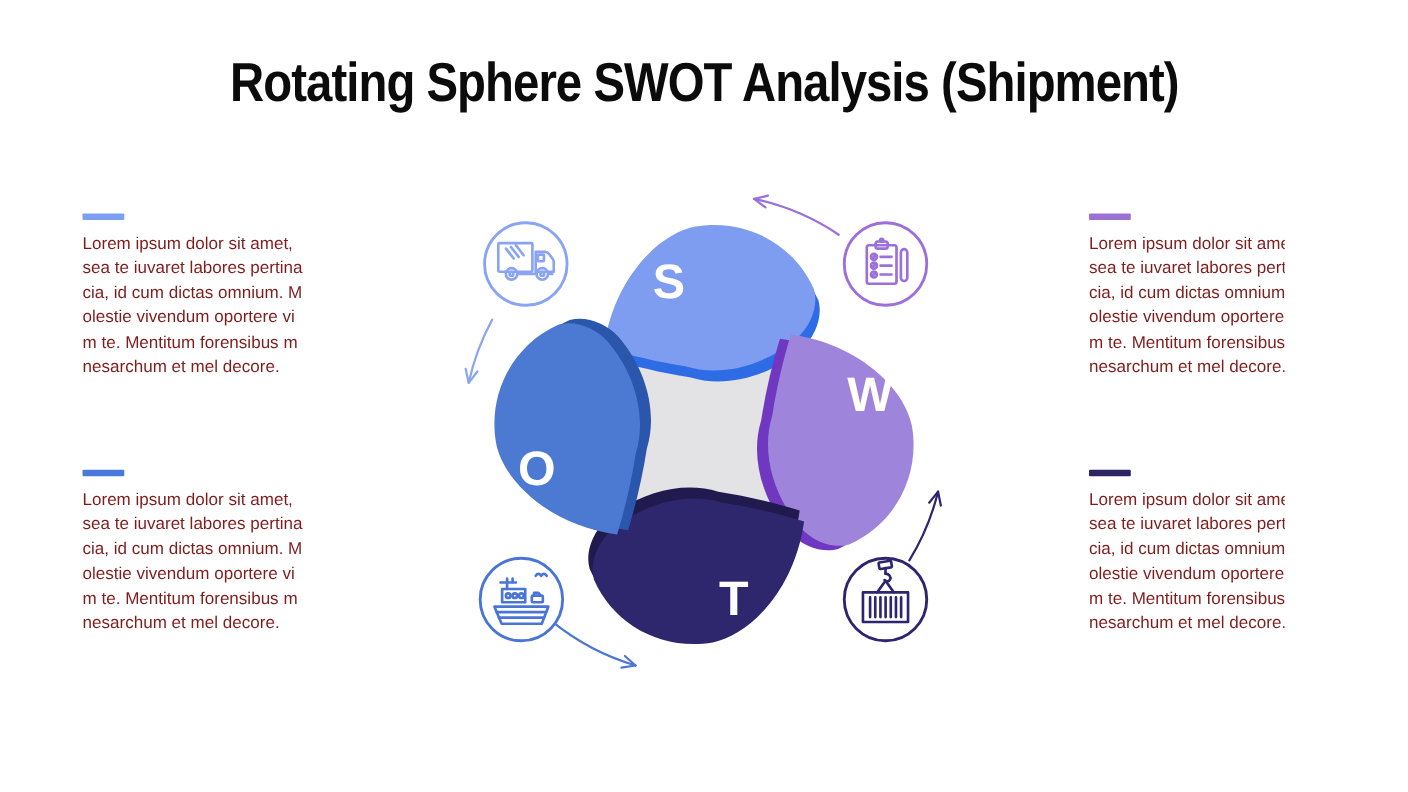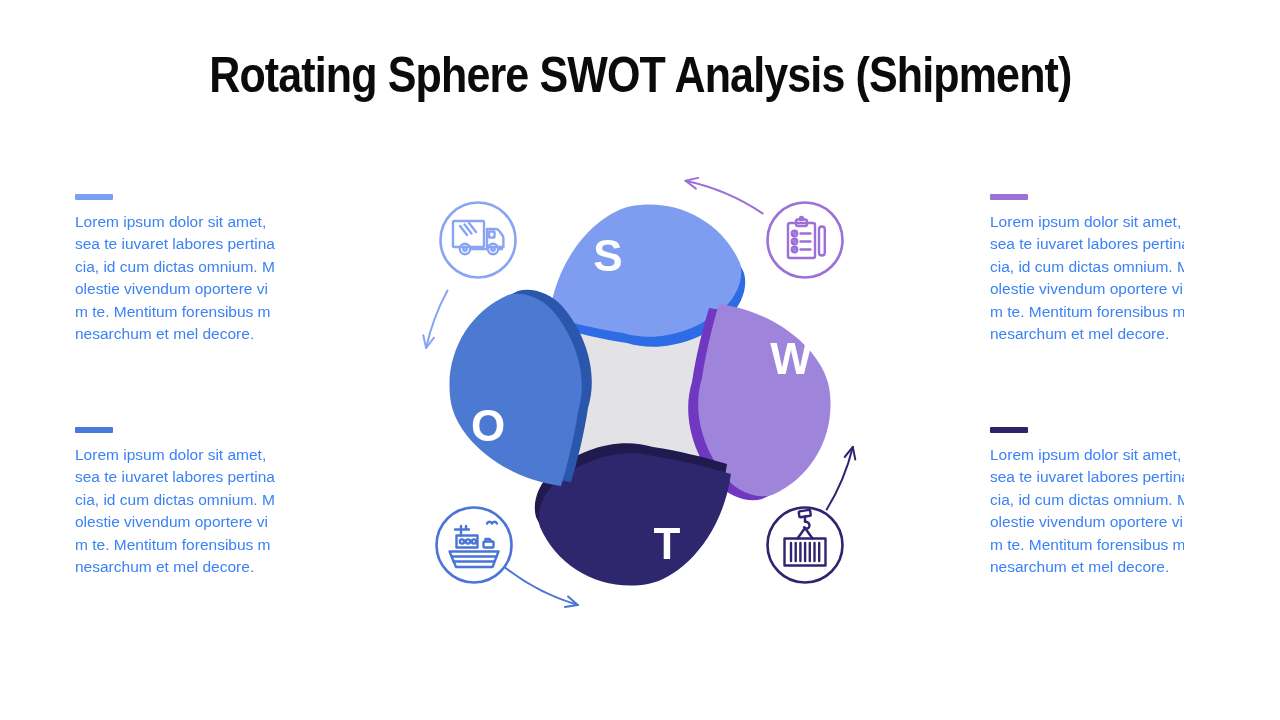--- a/index.html
+++ b/index.html
@@ -1,24 +1,24 @@
 <!DOCTYPE html>
 <html><head>
 <meta charset="utf-8">
 <style>
   html,body{margin:0;padding:0;background:#fff;}
   .slide{position:relative;width:1168px;height:720px;background:#fff;overflow:hidden;
-         font-family:"Liberation Sans",sans-serif;padding-left:16px;}
+         font-family:"Liberation Sans",sans-serif;}
   .title-wrap{position:absolute;top:46px;left:0;width:1280px;text-align:center;}
   .title{display:inline-block;font-size:50px;font-weight:800;color:#0b0b0b;
          letter-spacing:-1px;transform:scaleX(0.86);transform-origin:center;
          white-space:nowrap;}
   .block{position:absolute;width:234px;}
   .block .accent{width:38px;height:6px;margin-bottom:11px;border-radius:1px;}
-  .block .body-text{font-size:15.5px;line-height:22.4px;color:#3b82f6;white-space:pre-line;}
+  .block .body-text{font-size:15.5px;line-height:22.4px;color:#7f1d1d;white-space:pre-line;}
   .b-tl{left:75px;top:194px;} .b-bl{left:75px;top:427px;}
   .b-tr{left:990px;top:194px;} .b-br{left:990px;top:427px;}
   .diagram{position:absolute;left:400px;top:158px;}
   .icon{fill:none;stroke-width:2.4;stroke-linecap:round;stroke-linejoin:round;}
   .arrow{fill:none;stroke-width:2;stroke-linecap:round;}
   .ring{fill:#ffffff;stroke-width:2.6;}
   .seg-letter{font-family:"Liberation Sans",sans-serif;font-weight:bold;font-size:44px;
               fill:#ffffff;text-anchor:middle;}
 </style>
 </head>

